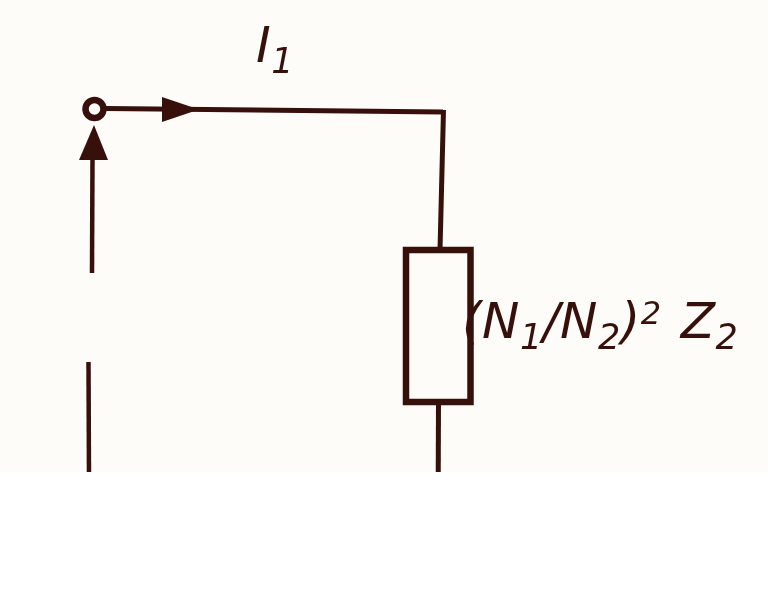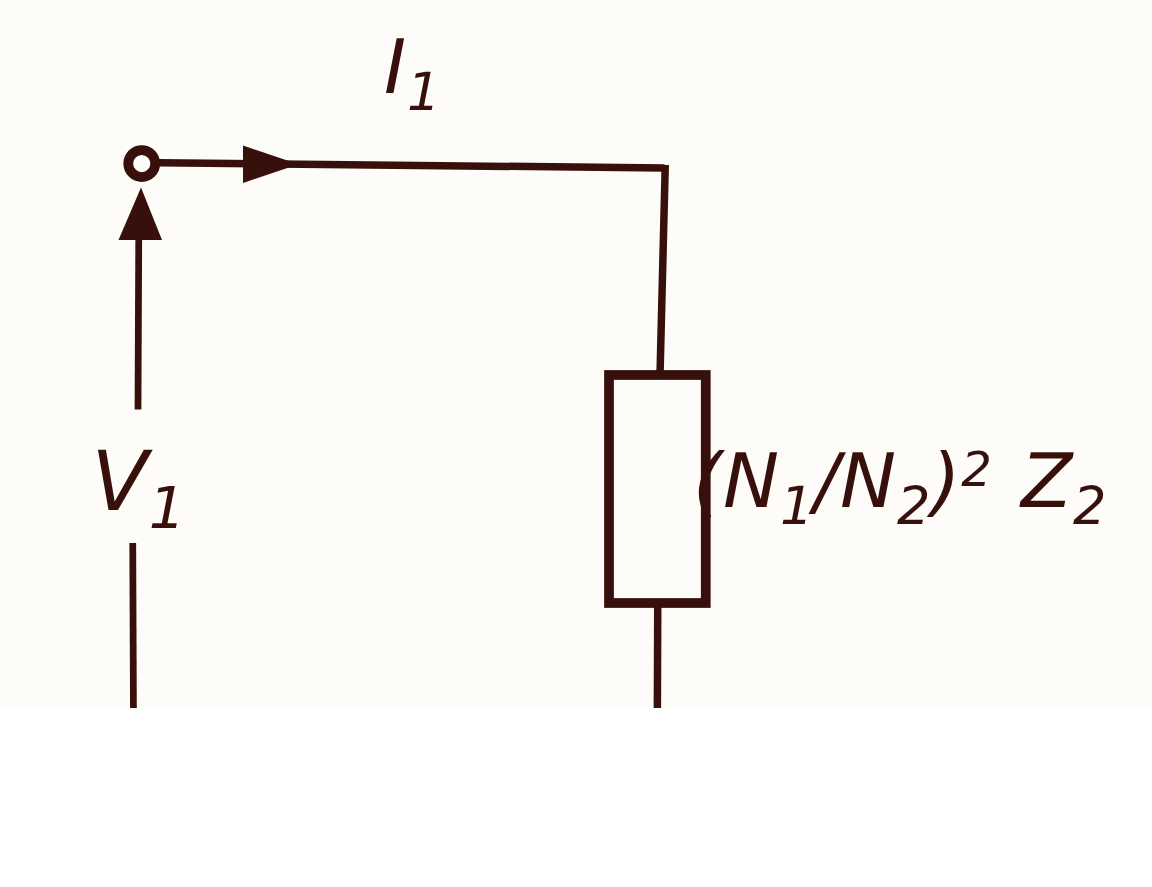--- a/index.html
+++ b/index.html
@@ -83,17 +83,16 @@
 
     <path class="ink-stroke" stroke-width="4.5" d="M 92 273 L 92.5 158"></path>
     <polygon class="ink-fill" points="94,125 79,160 108,160"></polygon>
 
     <path class="ink-stroke" stroke-width="4.5" d="M 88.5 362 L 89 484"></path>
     <polygon class="ink-fill" points="86,517 74,482 101,482"></polygon>
   </svg>
 
   <div class="label label-current"><span>I</span><span class="sub">1</span></div>
 
-  <div class="label label-voltage"><span>V</span><span class="sub">1</span></div>
 
   <div class="label label-impedance"><span>(</span><span>N</span><span class="sub">1</span><span>/</span><span>N</span><span class="sub">2</span><span>)</span><span class="sup">2</span><span class="gap"></span><span>Z</span><span class="sub">2</span></div>
 
 </div>
 
 </body></html>

